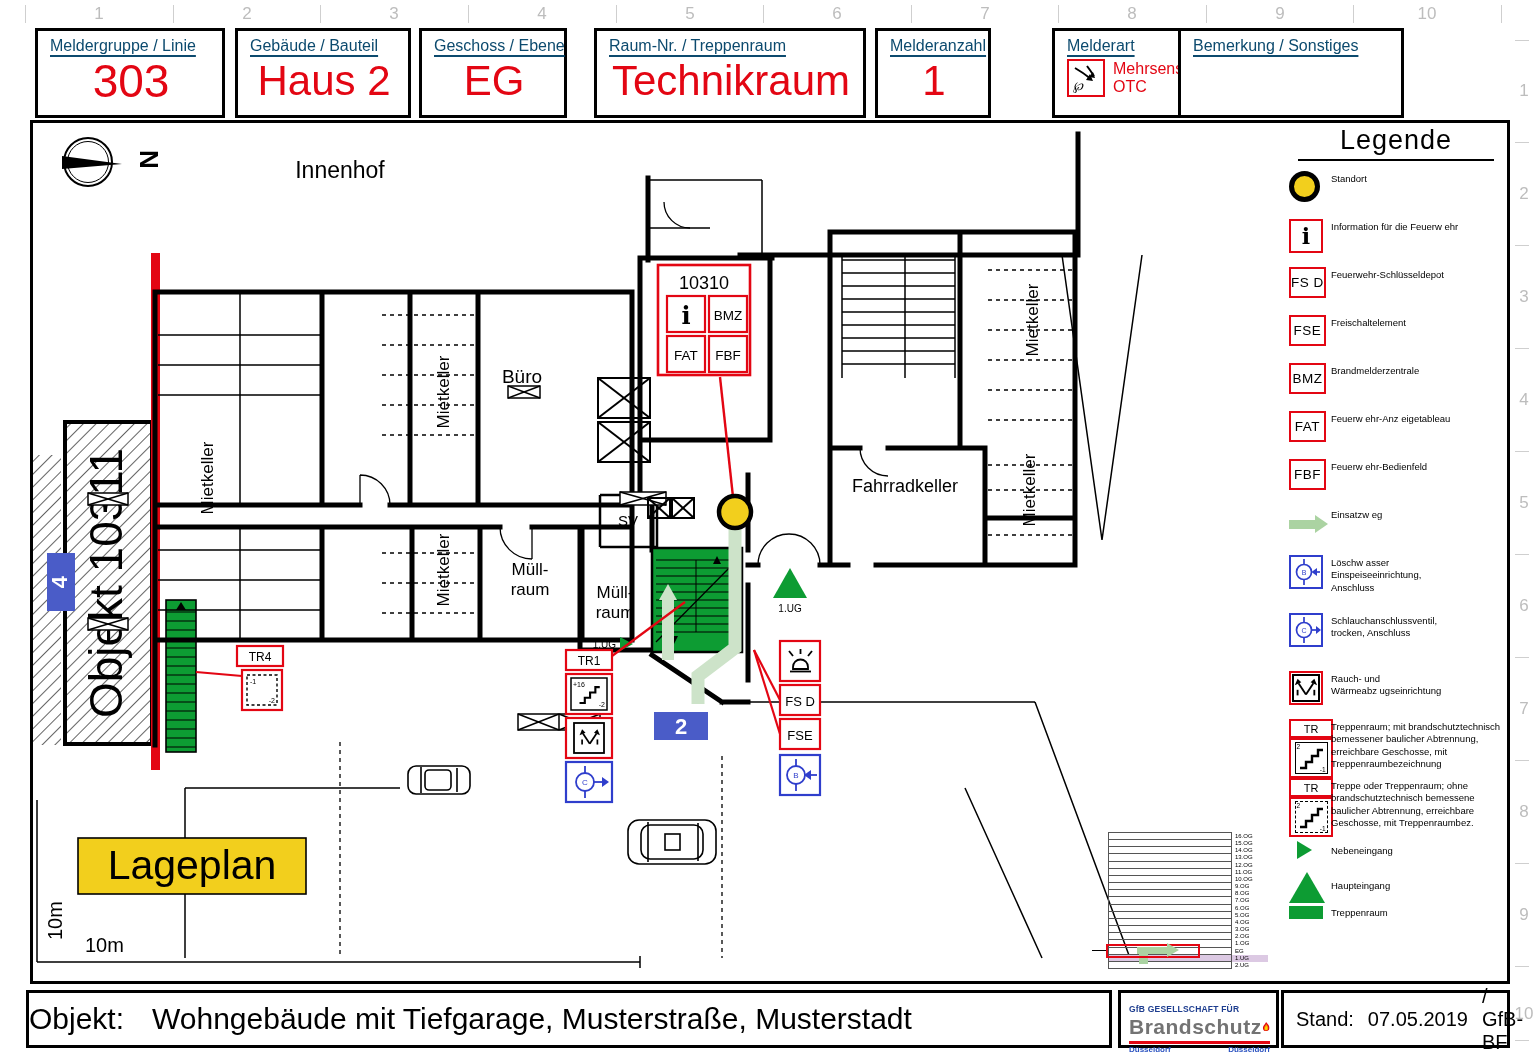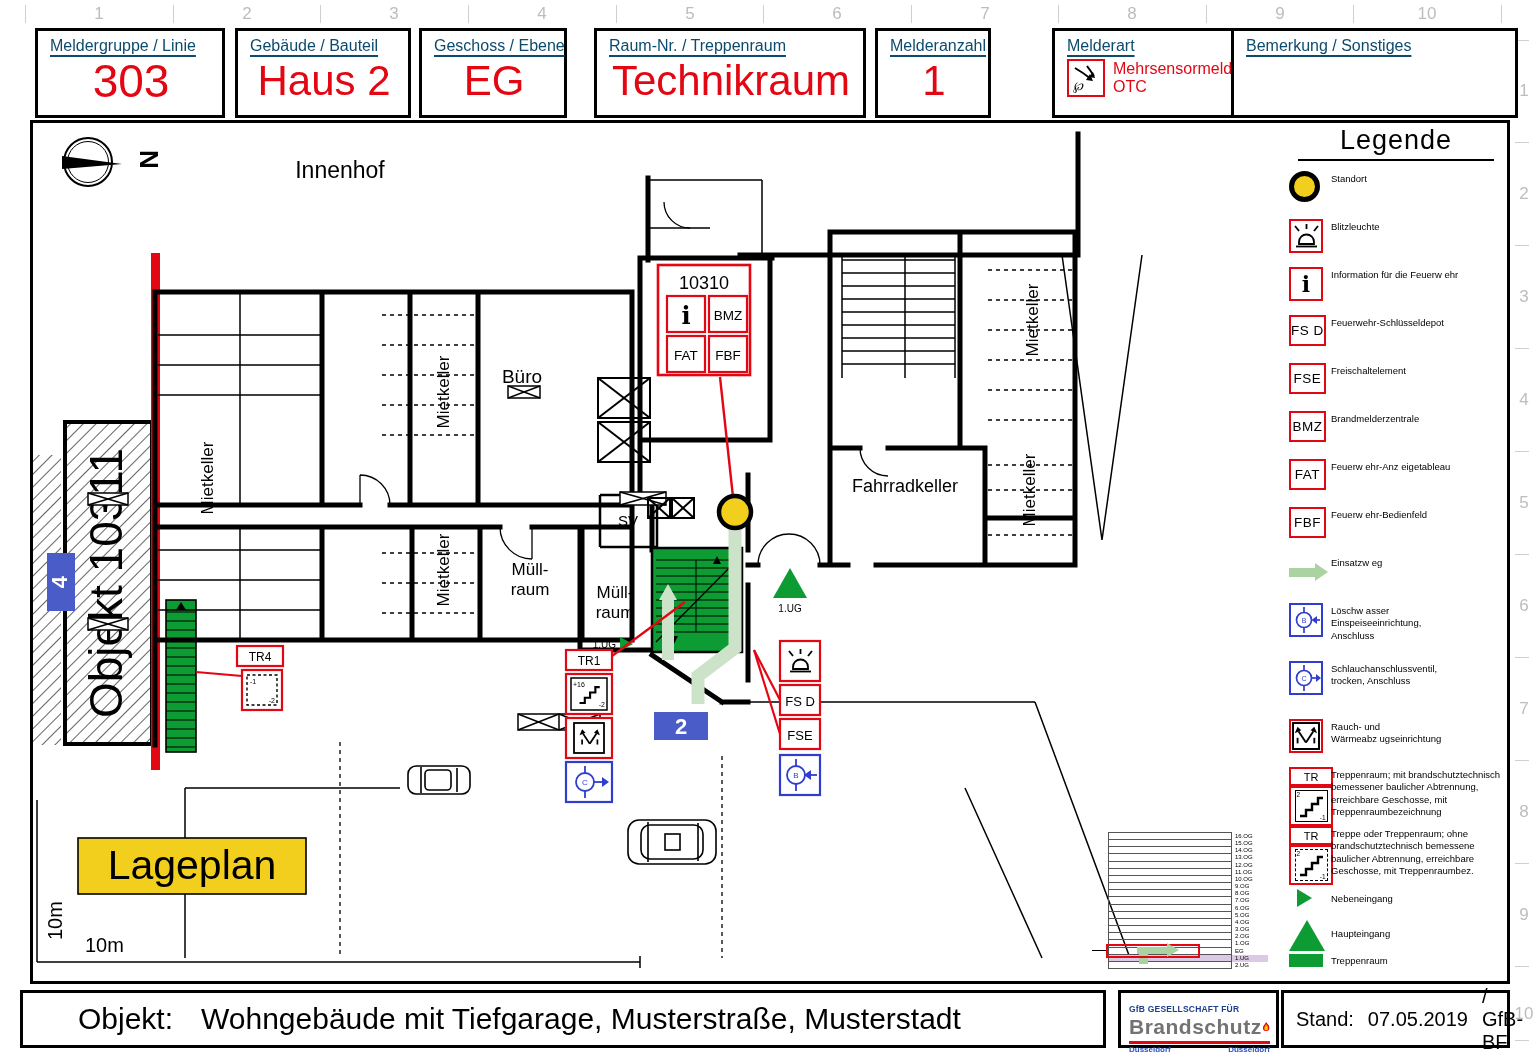--- a/index.html
+++ b/index.html
@@ -59,21 +59,21 @@
   .tr-inner { position:relative; width:33px; height:32px; border:1.6px solid #000; }
   .tr-inner.dashed { border-style:dashed; }
   .n-up { position:absolute; left:1px; top:0px; font-size:6.5px; }
   .n-dn { position:absolute; right:1px; bottom:0px; font-size:6.5px; }
   .ic-haupt { width:0; height:0; border-left:18px solid transparent; border-right:18px solid transparent; border-bottom:31px solid #0d9c33; margin-top:4px; }
   .ic-neben { width:0; height:0; border-top:9px solid transparent; border-bottom:9px solid transparent; border-left:15px solid #0d9c33; margin-top:4px; margin-left:8px; }
   .ic-trepp { width:34px; height:13px; background:#0d9c33; margin-top:3px; }
 
   
   .fcell { position:absolute; top:990px; height:58px; border:3px solid #000; background:#fff; }
-  .f-objekt { left:20px; width:1086px; display:flex; align-items:center; font-size:30px; padding-left:55px; gap:28px; }
+  .f-objekt { left:26px; width:1086px; display:flex; align-items:center; font-size:30px; gap:28px; }
   .f-logo { left:1118px; width:161px; padding:11px 6px 2px 8px; }
   .f-stand { left:1281px; width:229px; display:flex; align-items:center; font-size:20px; padding-left:12px; gap:14px; }
   .logo-l1 { color:#1d3d8f; font-size:8.5px; font-weight:bold; letter-spacing:0.2px; }
   .logo-row { display:flex; align-items:center; justify-content:space-between; }
   .logo-l2 { color:#737373; font-size:21px; font-weight:bold; letter-spacing:0.5px; }
   .logo-bar { height:3px; background:#e30613; margin:1px 0 2px 0; }
   .logo-bottom { display:flex; justify-content:space-between; }
   .logo-city { color:#2a52c0; font-size:8px; font-weight:bold; line-height:8px; }
   .logo-phone { color:#2a52c0; font-size:6.5px; line-height:7px; }
 </style>
@@ -159,21 +159,21 @@
           <polygon points="24,20 17,19 21,13" fill="#000"></polygon>
           <path d="M18,5 C21,9 23,12 25,15" fill="none" stroke="#000" stroke-width="2"></path>
           <polygon points="26,17 20,16 24,11" fill="#000"></polygon>
           <text x="4" y="29" font-size="12" font-family="DejaVu Serif, serif" font-style="italic">℘</text>
         </svg>
       </div>
       <div class="hvalue small">Mehrsensormelder
 OTC</div>
     </div>
   </div>
-  <div class="hcell" style="left:1231px;width:287px">
+  <div class="hcell" style="left:1178px;width:226px">
     <div class="hlabel">Bemerkung / Sonstiges</div>
     <div class="hvalue"></div>
   </div>
 
   <svg class="plan-svg" width="1480" height="865" viewBox="0 0 1480 865">
     <defs>
       <pattern id="hatch" width="9" height="9" patternTransform="rotate(45)" patternUnits="userSpaceOnUse">
         <line x1="0" y1="0" x2="0" y2="9" stroke="#111" stroke-width="1.3"></line>
       </pattern>
       <g id="sym-stair">
@@ -550,30 +550,20 @@
 
     <div class="lg-item">
       <div class="lg-ic">
           <div class="ic-standort"></div>
         </div>
       <div class="lg-tx">Standort</div>
     </div>
     <div class="lg-item">
       <div class="lg-ic">
           <div class="rbox s34">
-        <svg width="30" height="30" viewBox="0 0 30 30">
-              <use href="#sym-beacon"></use>
-            </svg>
-      </div>
-        </div>
-      <div class="lg-tx">Blitzleuchte</div>
-    </div>
-    <div class="lg-item">
-      <div class="lg-ic">
-          <div class="rbox s34">
             <span class="ic-i">i</span>
           </div>
         </div>
       <div class="lg-tx">Information für die Feuerw ehr</div>
     </div>
     <div class="lg-item">
       <div class="lg-ic">
           <div class="rbox lab">FS D</div>
         </div>
       <div class="lg-tx">Feuerwehr-Schlüsseldepot</div>

